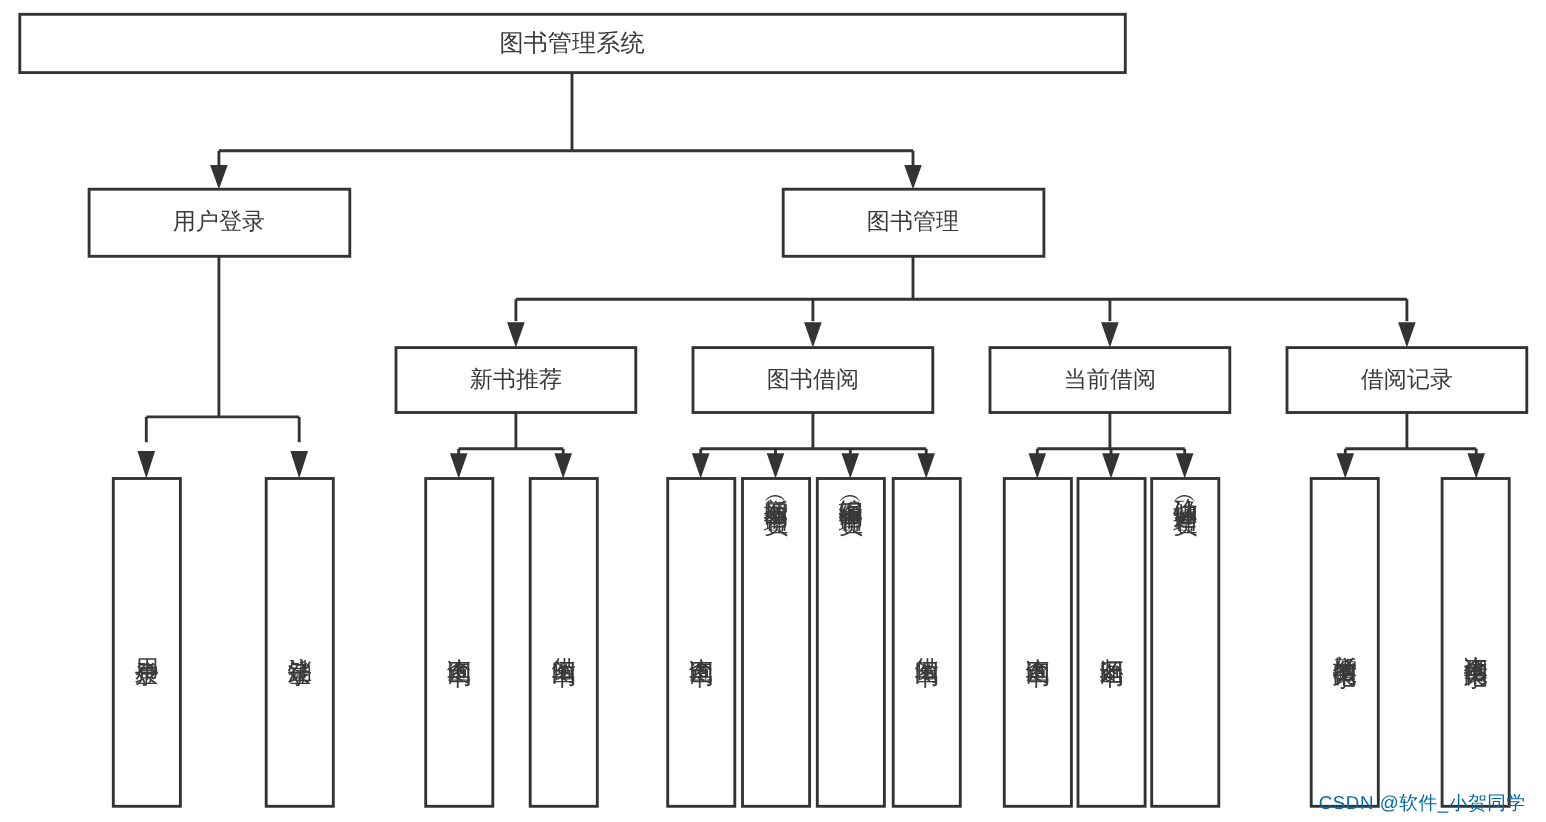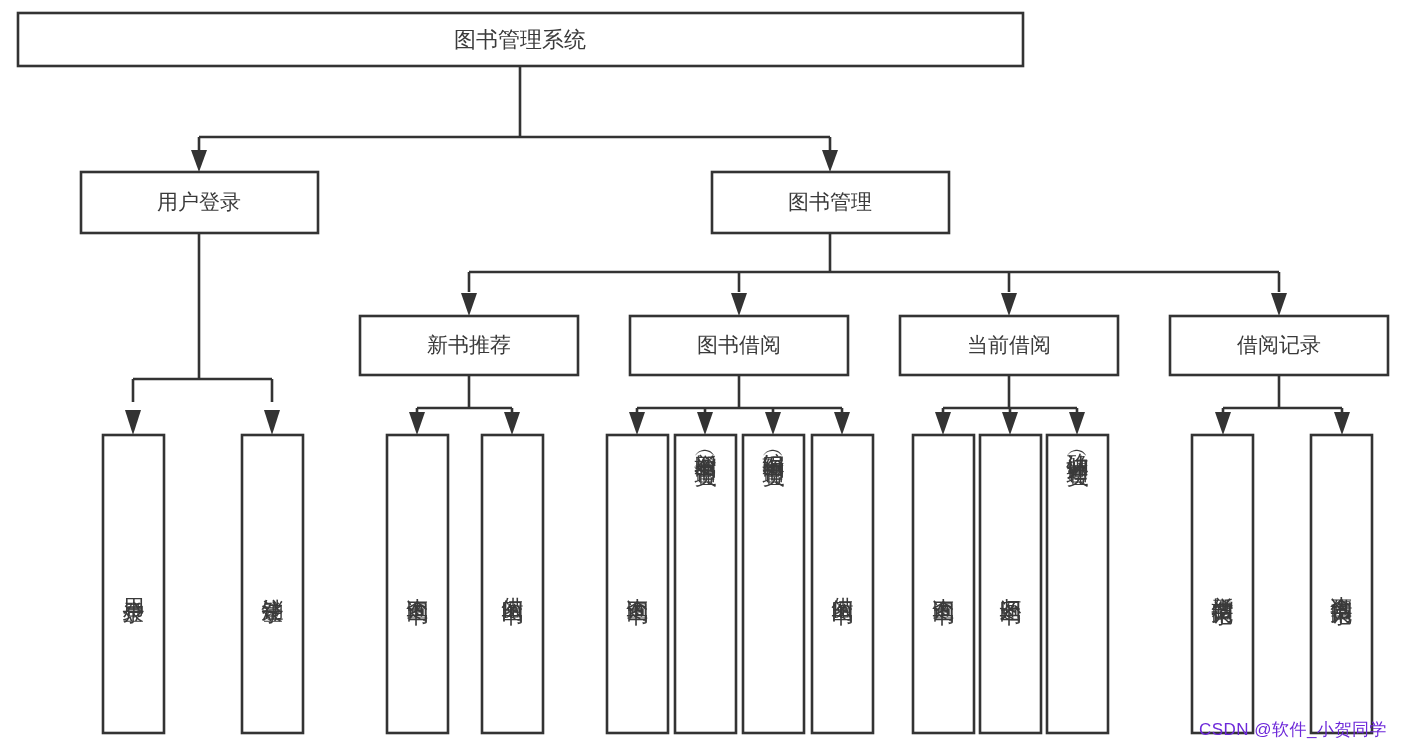--- a/index.html
+++ b/index.html
@@ -67,21 +67,21 @@
     letter-spacing: 2px;
     color: #3a3a3a;
     white-space: nowrap;
   }
   .watermark {
     position: absolute;
     right: 12px;
     bottom: 6px;
     font-family: "Liberation Sans", "DejaVu Sans", sans-serif;
     font-size: 17px;
-    color: #6d28d9;
+    color: #0369a1;
     letter-spacing: 0.5px;
     user-select: none;
   }
 </style>
 </head>
 <body>
 
 <div id="diagram-root">
 
   <svg class="flow" viewBox="0 0 1405 747">

